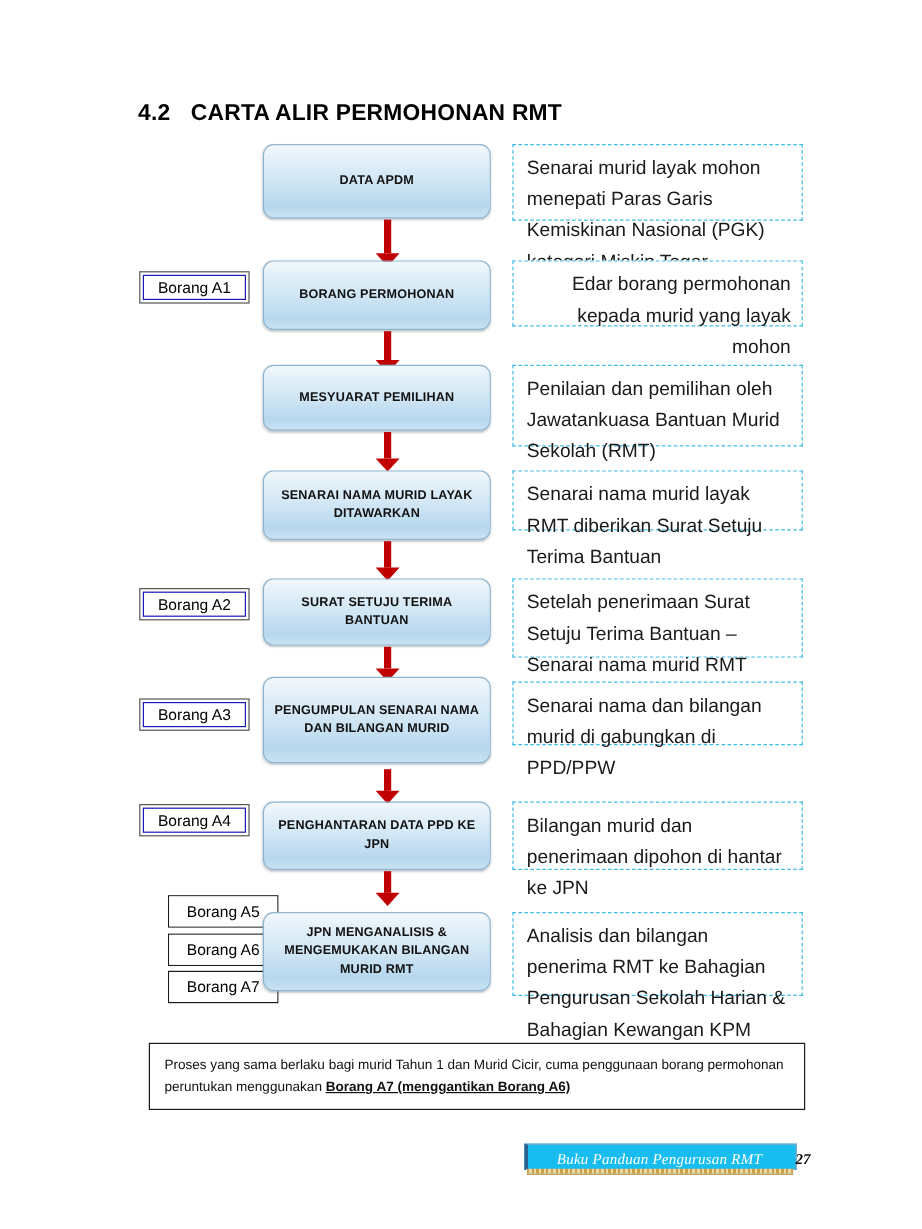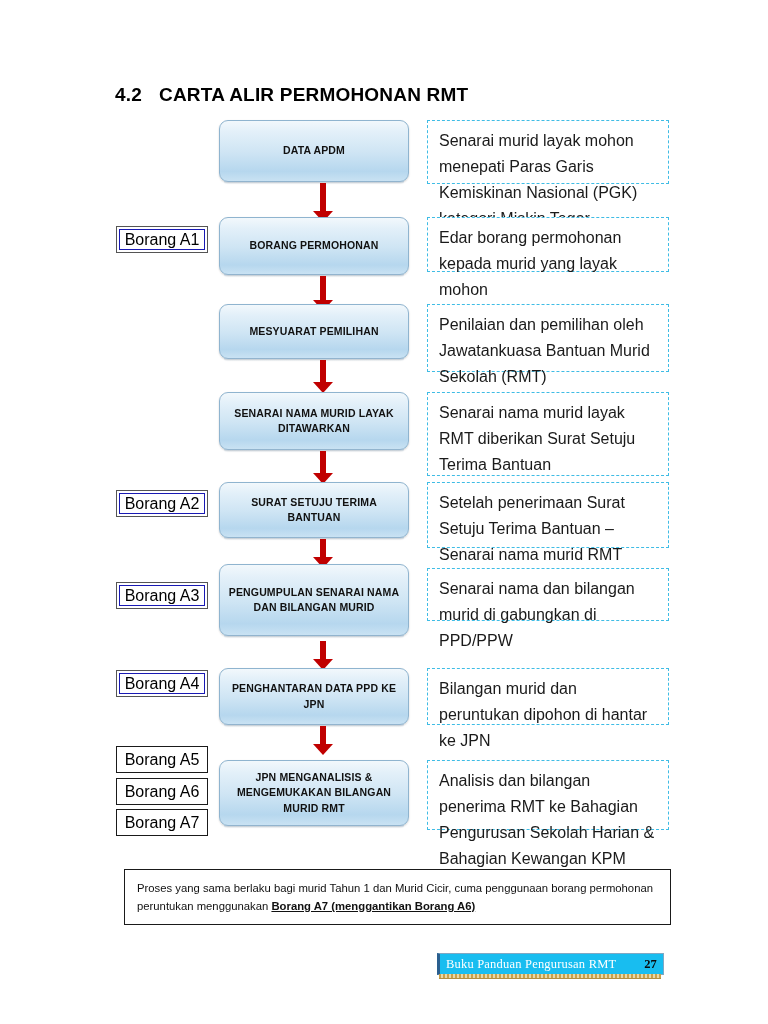--- a/index.html
+++ b/index.html
@@ -129,28 +129,29 @@
     padding: 2px;
   }
   .borang-tag .inner {
     width: 100%;
     height: 100%;
     box-sizing: border-box;
     border: 1.6px solid #1a1ab4;
     display: flex;
     align-items: center;
     justify-content: center;
-    font-size: 16px;
+    font-size: 13px;
     color: #000000;
     background: #ffffff;
   }
   
   .borang-tag.plain {
     border: 1.4px solid #1a1a1a;
     padding: 0;
+    margin-left: 24px;
   }
   .borang-tag.plain .inner {
     border: none;
   }
 
   
   #note-box {
     position: absolute;
     left: 124px;
     top: 869px;
@@ -180,22 +181,23 @@
   #footer-banner .bar {
     position: absolute;
     left: 0; top: 0;
     width: 100%;
     height: 22px;
     box-sizing: border-box;
     background: #18BDF0;
     border: 1px solid #7fa8c4;
     border-left: 3px solid #2a5f8f;
     display: flex;
-    align-items: center;
-    padding-left: 6px;
+    align-items: flex-end;
+    padding-left: 24px;
+    font-style: italic;
   }
   #footer-banner .label {
     font-family: "Liberation Serif", serif;
     font-size: 12.5px;
     color: #ffffff;
     letter-spacing: 0.2px;
     white-space: nowrap;
   }
   #footer-banner .page-num {
     font-family: "Liberation Serif", serif;
@@ -230,39 +232,39 @@
   <div class="arrow" style="top:183px; height:39px;">
     <div class="shaft" style="height:28px;"></div>
     <div class="head" style="top:28px;"></div>
   </div>
 
   <div class="flow-row">
     <div class="borang-tag" style="top:226px;">
       <div class="inner">Borang A1</div>
     </div>
     <div class="process-box" style="top:217px; height:58px;text-align:right;">BORANG PERMOHONAN</div>
-    <div class="desc-box" style="top:217px; height:55px;">Edar borang permohonan kepada murid yang layak mohon</div>
+    <div class="desc-box" style="top:217px; height:55px;text-align:right;">Edar borang permohonan kepada murid yang layak mohon</div>
   </div>
   <div class="arrow" style="top:276px; height:34px;">
     <div class="shaft" style="height:24px;"></div>
     <div class="head" style="top:24px;"></div>
   </div>
 
   <div class="flow-row">
     <div class="process-box" style="top:304px; height:55px;">MESYUARAT PEMILIHAN</div>
     <div class="desc-box" style="top:304px; height:68px;">Penilaian dan pemilihan oleh Jawatankuasa  Bantuan Murid Sekolah (RMT)</div>
   </div>
   <div class="arrow" style="top:360px; height:32px;">
     <div class="shaft" style="height:22px;"></div>
     <div class="head" style="top:22px;"></div>
   </div>
 
   <div class="flow-row">
     <div class="process-box" style="top:392px; height:58px;">SENARAI NAMA MURID LAYAK DITAWARKAN</div>
-    <div class="desc-box" style="top:392px; height:84px;">Senarai nama murid layak RMT diberikan Surat Setuju Terima Bantuan</div>
+    <div class="desc-box" style="top:392px; height:50px;">Senarai nama murid layak RMT diberikan Surat Setuju Terima Bantuan</div>
   </div>
   <div class="arrow" style="top:451px; height:32px;">
     <div class="shaft" style="height:22px;"></div>
     <div class="head" style="top:22px;"></div>
   </div>
 
   <div class="flow-row">
     <div class="borang-tag" style="top:490px;">
       <div class="inner">Borang A2</div>
     </div>
@@ -284,21 +286,21 @@
   <div class="arrow" style="top:641px; height:28px;">
     <div class="shaft" style="height:18px;"></div>
     <div class="head" style="top:18px;"></div>
   </div>
 
   <div class="flow-row">
     <div class="borang-tag" style="top:670px;">
       <div class="inner">Borang A4</div>
     </div>
     <div class="process-box" style="top:668px; height:57px;">PENGHANTARAN DATA PPD KE JPN</div>
-    <div class="desc-box" style="top:668px; height:57px;">Bilangan murid  dan peruntukan dipohon di hantar ke JPN</div>
+    <div class="desc-box" style="top:668px; height:57px;">Bilangan murid  dan penerimaan dipohon di hantar ke JPN</div>
   </div>
   <div class="arrow" style="top:726px; height:28px;">
     <div class="shaft" style="height:18px;"></div>
     <div class="head" style="top:18px;"></div>
   </div>
 
   <div class="flow-row">
     <div class="borang-tag plain" style="top:746px;">
       <div class="inner">Borang A5</div>
     </div>

